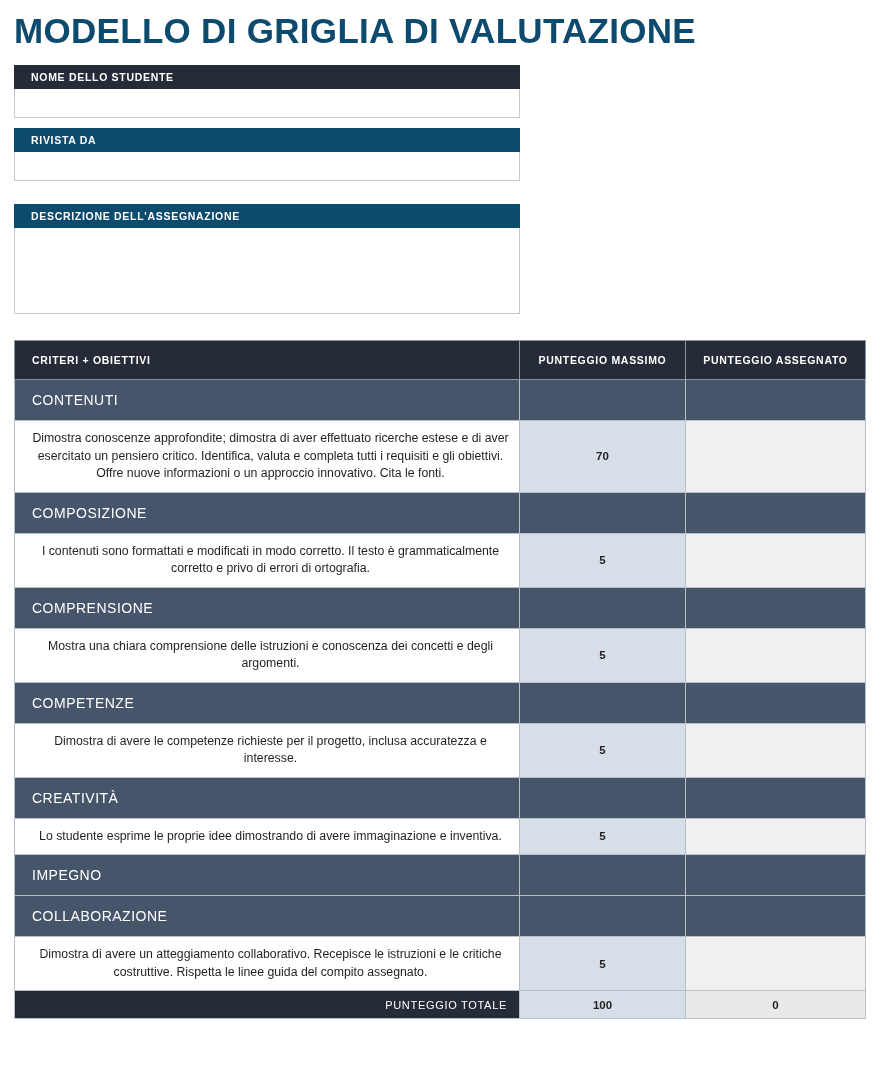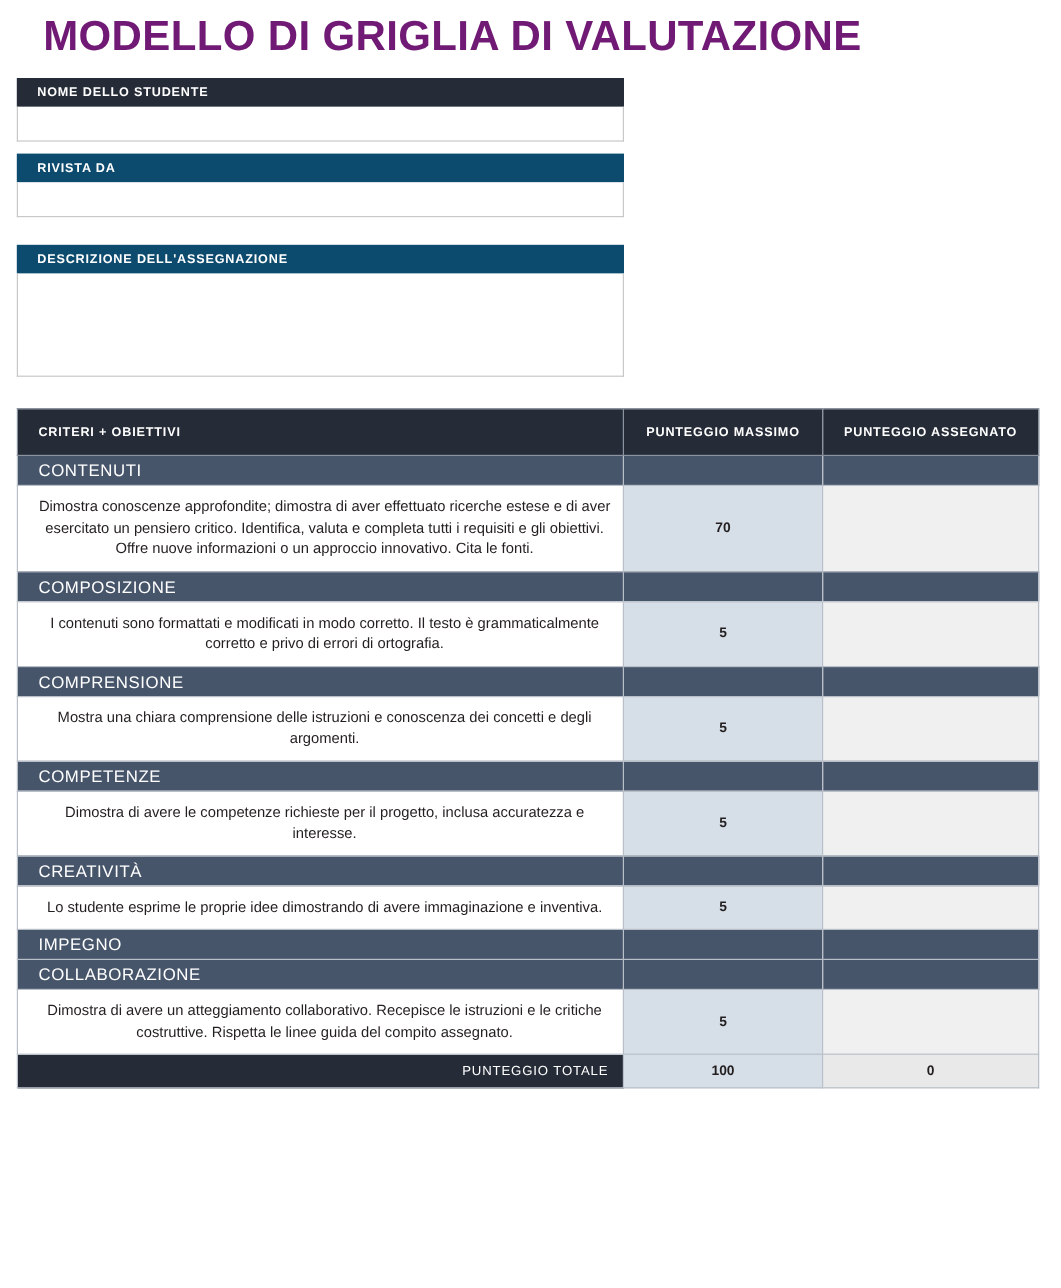--- a/index.html
+++ b/index.html
@@ -21,25 +21,24 @@
   }
 
   
   .doc-title {
     position: absolute;
     left: 14px;
     top: 9px;
     font-size: 35px;
     font-weight: bold;
     letter-spacing: 0.3px;
-    color: #701a75;
+    color: #0c4a6e;
     text-transform: uppercase;
     white-space: nowrap;
     line-height: 44px;
-    margin-left: 22px;
   }
 
   
   .field-block { position: absolute; }
 
   .field-head {
     height: 24px;
     line-height: 24px;
     padding: 0 0 0 17px;
     color: #ffffff;
@@ -98,21 +97,21 @@
     height: 39px;
     border: 1px solid #8a93a0;
   }
   th.th-criteria { text-align: left; padding-left: 17px; }
   th.th-max, th.th-given { }
 
   
   tr.crit-name td {
     background: #47556B;
     border: 1px solid #B9BFC8;
-    height: 25px;
+    height: 41px;
   }
   tr.crit-name td.crit-label {
     color: #ffffff;
     font-size: 14px;
     font-weight: normal;
     letter-spacing: 0.5px;
     text-transform: uppercase;
     padding-left: 17px;
     text-align: left;
   }

